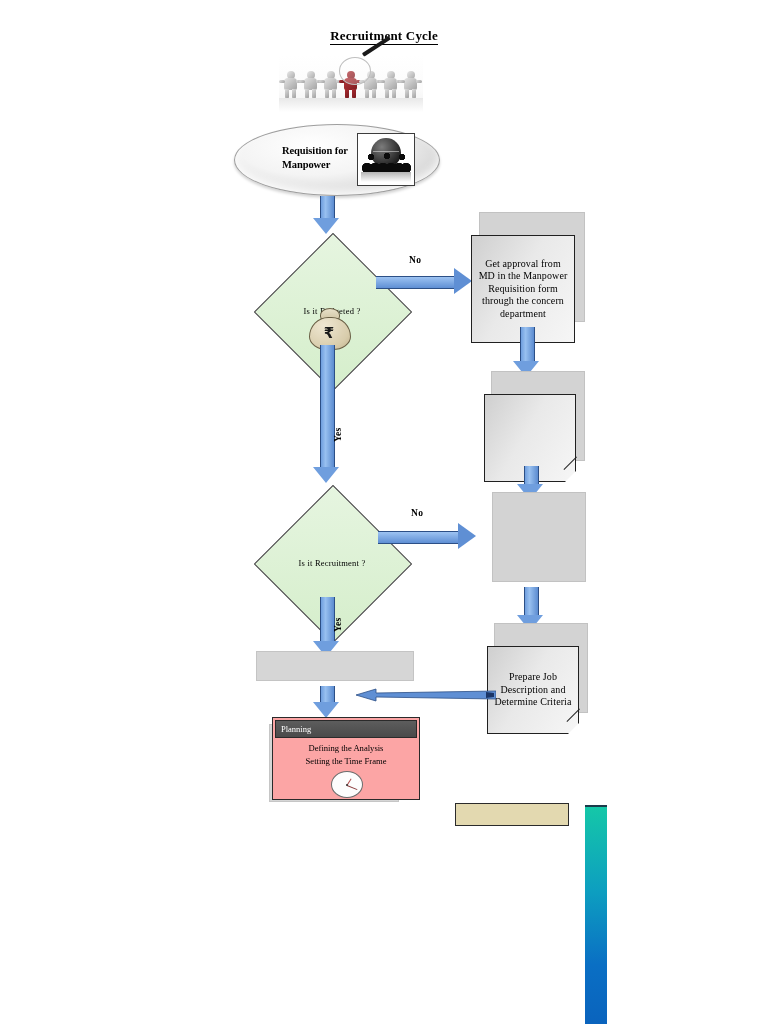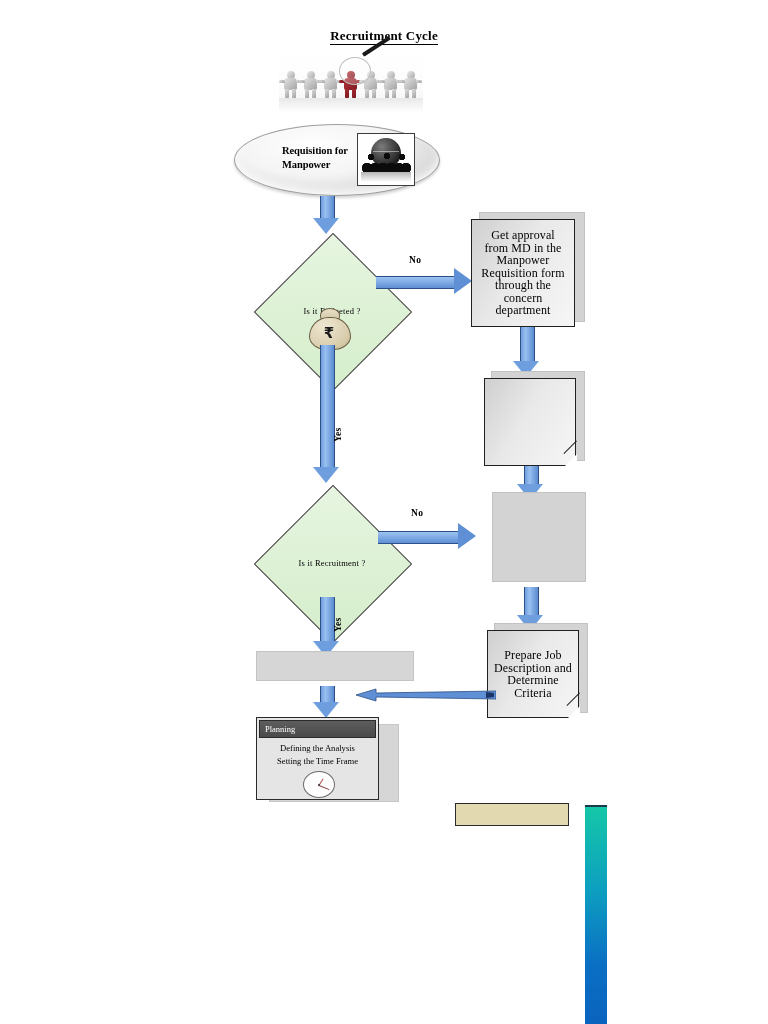--- a/index.html
+++ b/index.html
@@ -117,21 +117,21 @@
   #diamond-budget{left:23px;top:23px;}
   #diamond-replace-wrap{left:254px;top:485px;width:156px;height:156px;}
   #diamond-replace{left:23px;top:23px;}
 
   
   .proc{
     position:absolute;
     background:linear-gradient(120deg,#cfcfcf,#e9e9e9 45%,#f6f6f6);
     border:1.5px solid #202020;
     display:flex;align-items:center;justify-content:center;text-align:center;
-    font-size:12px;line-height:12.5px;letter-spacing:.1px;padding:4px 6px;box-sizing:border-box;
+    font-size:10px;line-height:12.5px;letter-spacing:.1px;padding:4px 6px;box-sizing:border-box;margin-top:16px;
   }
   .proc-shadow{
     position:absolute;background:#d3d3d3;border:1px solid #c2c2c2;
   }
   .corner{
     position:absolute;right:-1.5px;bottom:-1.5px;width:0;height:0;
     border-left:13px solid transparent;border-bottom:13px solid #ffffff;
   }
   .corner:before{
     content:"";position:absolute;left:-13px;top:-1px;width:18px;height:1.4px;
@@ -159,22 +159,22 @@
     display:flex;align-items:center;justify-content:center;
     font-size:8.8px;letter-spacing:.2px;
   }
 
   
   #planning-shadow{
     position:absolute;left:269px;top:724px;width:128px;height:76px;
     background:#d6d6d6;border:1px solid #c6c6c6;
   }
   #planning-box{
-    position:absolute;left:256px;top:717px;width:123px;height:83px;
-    background:#e5e5e5;border:1.5px solid #2a2a2a;box-sizing:border-box;
+    position:absolute;left:272px;top:717px;width:148px;height:83px;
+    background:#fca5a5;border:1.5px solid #2a2a2a;box-sizing:border-box;
   }
   #planning-header{
     position:absolute;left:2px;top:2px;right:2px;height:16px;
     background:linear-gradient(#5d5d5d,#4a4a4a);
     border:1px solid #2a2a2a;
     color:#ffffff;font-size:8.5px;display:flex;align-items:center;padding-left:5px;
   }
   #planning-body{
     position:absolute;left:4px;top:24px;right:4px;text-align:center;
     font-size:8.6px;line-height:12.5px;

